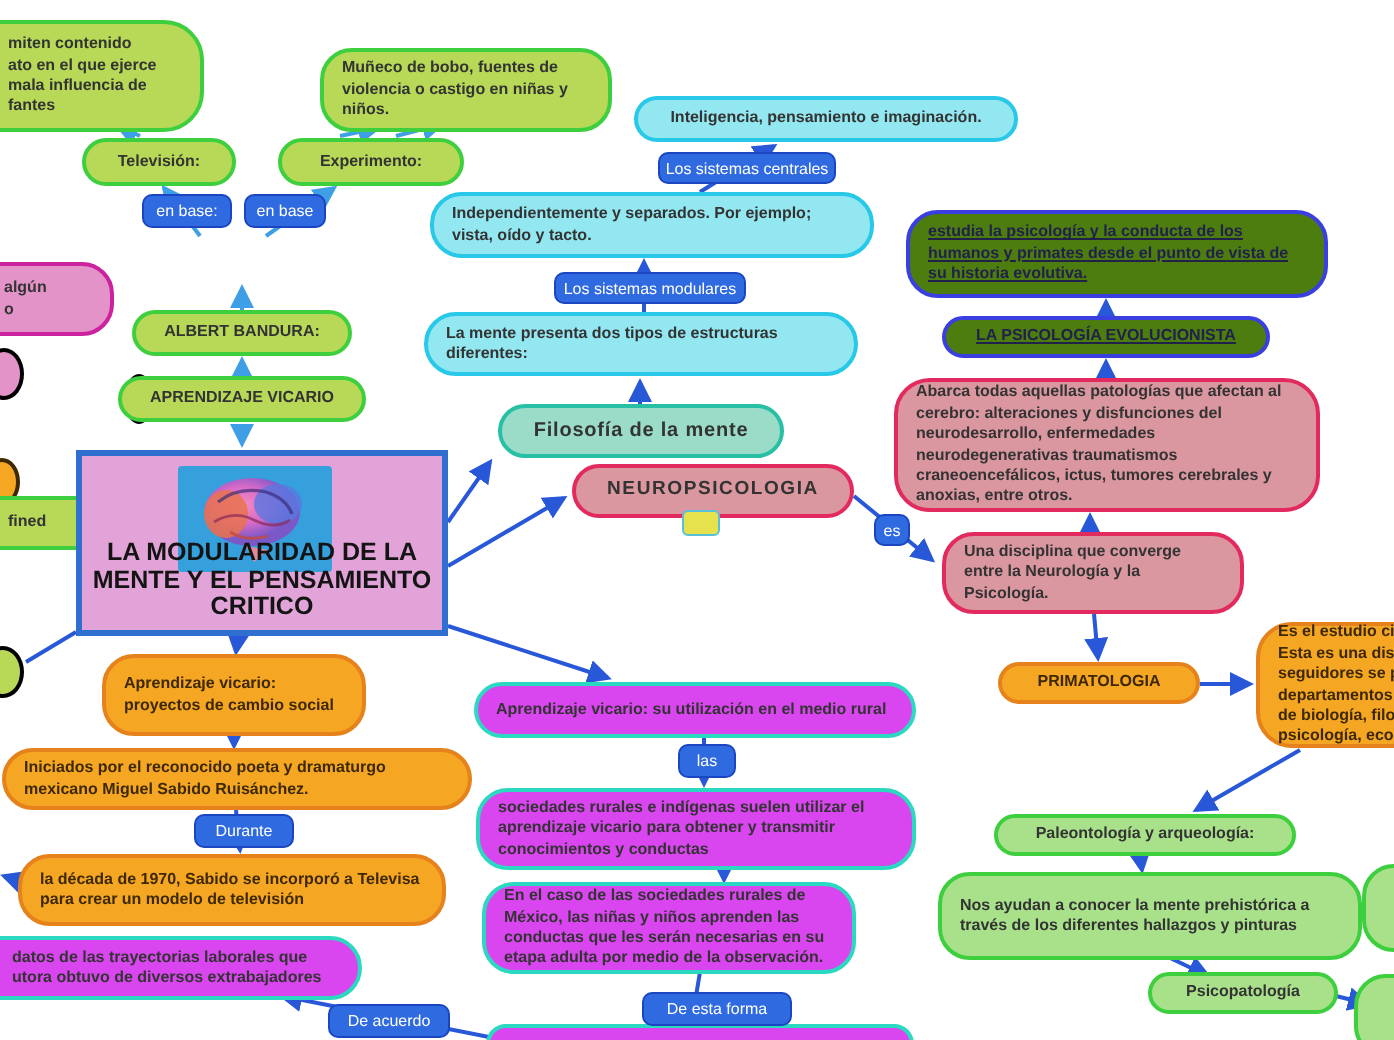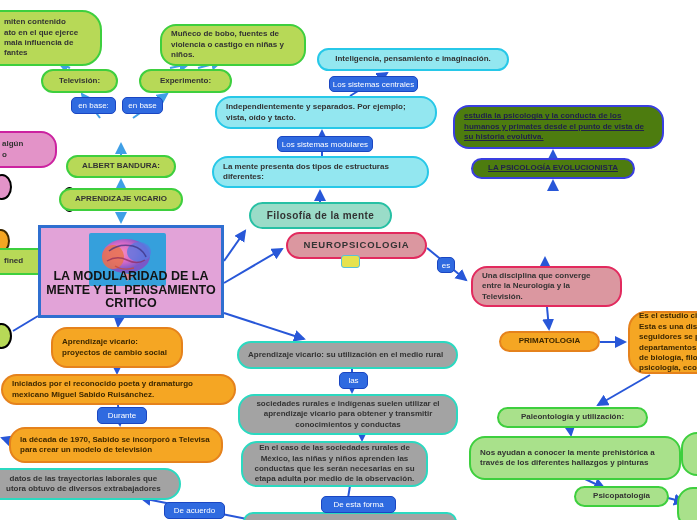--- a/index.html
+++ b/index.html
@@ -7,21 +7,21 @@
           font-family:"Liberation Sans",sans-serif;}
   #edges{position:absolute;left:0;top:0;z-index:1;}
   .node{position:absolute;z-index:2;box-sizing:border-box;display:flex;align-items:center;
         border:2px solid;border-radius:16px;padding:3px 9px;
         font-size:8px;font-weight:bold;color:#333;line-height:1.3;white-space:pre-line;}
   .ctr{justify-content:center;text-align:center;}
   .pill{border-radius:14px;}
   .green {background:#b7d957;border-color:#3ecf3e;}
   .green2{background:#a9e18b;border-color:#3ecf3e;}
   .cyan  {background:#93e7f0;border-color:#27c8e8;}
-  .aqua  {background:#a3a3a3;border-color:#2bd9c0;text-align:center;}
+  .aqua  {background:#d946ef;border-color:#2bd9c0;}
   .teal  {background:#9adcc8;border-color:#27c0a4;font-size:10px;letter-spacing:.4px;}
   .rose  {background:#db97a0;border-color:#e22a5e;}
   .purple{background:#4d7c0f;border-color:#3a3fe0;color:#20224a;text-decoration:underline;}
   .orange{background:#f5a623;border-color:#e5821c;color:#3d2800;}
   .pinkn {background:#e393c8;border-color:#cc22a0;}
   .lab{position:absolute;z-index:3;box-sizing:border-box;display:flex;align-items:center;justify-content:center;
        background:#2f6ae0;border:1.5px solid #1a46c2;border-radius:5px;color:#ffffff;
        font-size:8px;font-weight:normal;font-family:"Liberation Sans",sans-serif;}
   .dot{position:absolute;z-index:0;border:2px solid;border-radius:50%;}
   #central-box{position:absolute;z-index:2;left:38px;top:225px;width:186px;height:93px;
@@ -133,30 +133,31 @@
   <div class="node cyan" style="left:215px;top:96px;width:222px;height:33px;">Independientemente y separados. Por ejemplo; vista, oído y tacto.</div>
   <div class="lab" style="left:277px;top:136px;width:96px;height:16px;">Los sistemas modulares</div>
   <div class="node cyan" style="left:212px;top:156px;width:217px;height:32px;">La mente presenta dos tipos de estructuras diferentes:</div>
   <div class="node teal ctr" style="left:249px;top:202px;width:143px;height:27px;">Filosofía de la mente</div>
 
   <div class="node rose ctr big" style="left:286px;top:232px;width:141px;height:27px;">NEUROPSICOLOGIA</div>
   <div id="neuro-badge"></div>
   <div class="lab" style="left:437px;top:257px;width:18px;height:16px;">es</div>
   <div class="node purple" style="left:453px;top:105px;width:211px;height:44px;">estudia la psicología y la conducta de los humanos y primates desde el punto de vista de su historia evolutiva.</div>
   <div class="node purple ctr" style="left:471px;top:158px;width:164px;height:21px;">LA PSICOLOGÍA EVOLUCIONISTA</div>
-  <div class="node rose" style="left:471px;top:266px;width:151px;height:41px;">Una disciplina que converge entre la Neurología y la Televisión.</div>
+  <div class="node rose" style="left:447px;top:189px;width:213px;height:67px;border-radius:18px;">Abarca todas aquellas patologías que afectan al cerebro: alteraciones y disfunciones del neurodesarrollo, enfermedades neurodegenerativas traumatismos craneoencefálicos, ictus, tumores cerebrales y anoxias, entre otros.</div>
+  <div class="node rose" style="left:471px;top:266px;width:151px;height:41px;">Una disciplina que converge entre la Neurología y la Psicología.</div>
   <div class="node orange ctr" style="left:499px;top:331px;width:101px;height:21px;">PRIMATOLOGIA</div>
   <div class="node orange" style="left:628px;top:311px;width:96px;height:63px;border-radius:18px;">Es el estudio cien
 Esta es una discip
 seguidores se pue
 departamentos
 de biología, filoso
 psicología, ecolog</div>
 
-  <div class="node green2 ctr" style="left:497px;top:407px;width:151px;height:21px;">Paleontología y utilización:</div>
+  <div class="node green2 ctr" style="left:497px;top:407px;width:151px;height:21px;">Paleontología y arqueología:</div>
   <div class="node green2" style="left:469px;top:436px;width:212px;height:44px;">Nos ayudan a conocer la mente prehistórica a través de los diferentes hallazgos y pinturas</div>
   <div class="node green2 ctr" style="left:574px;top:486px;width:95px;height:21px;">Psicopatología</div>
   <div class="node green2" style="left:681px;top:432px;width:45px;height:44px;"></div>
   <div class="node green2" style="left:677px;top:487px;width:48px;height:42px;"></div>
 
   <div class="node orange" style="left:51px;top:327px;width:132px;height:41px;">Aprendizaje vicario: proyectos de cambio social</div>
   <div class="node orange" style="left:1px;top:374px;width:235px;height:31px;">Iniciados por el reconocido poeta y dramaturgo mexicano Miguel Sabido Ruisánchez.</div>
   <div class="lab" style="left:97px;top:407px;width:50px;height:17px;">Durante</div>
   <div class="node orange" style="left:9px;top:427px;width:214px;height:36px;">la década de 1970, Sabido se incorporó a Televisa para crear un modelo de televisión</div>
   <div class="node aqua" style="left:-34px;top:468px;width:215px;height:32px;padding-left:38px;">datos de las trayectorias laborales que

